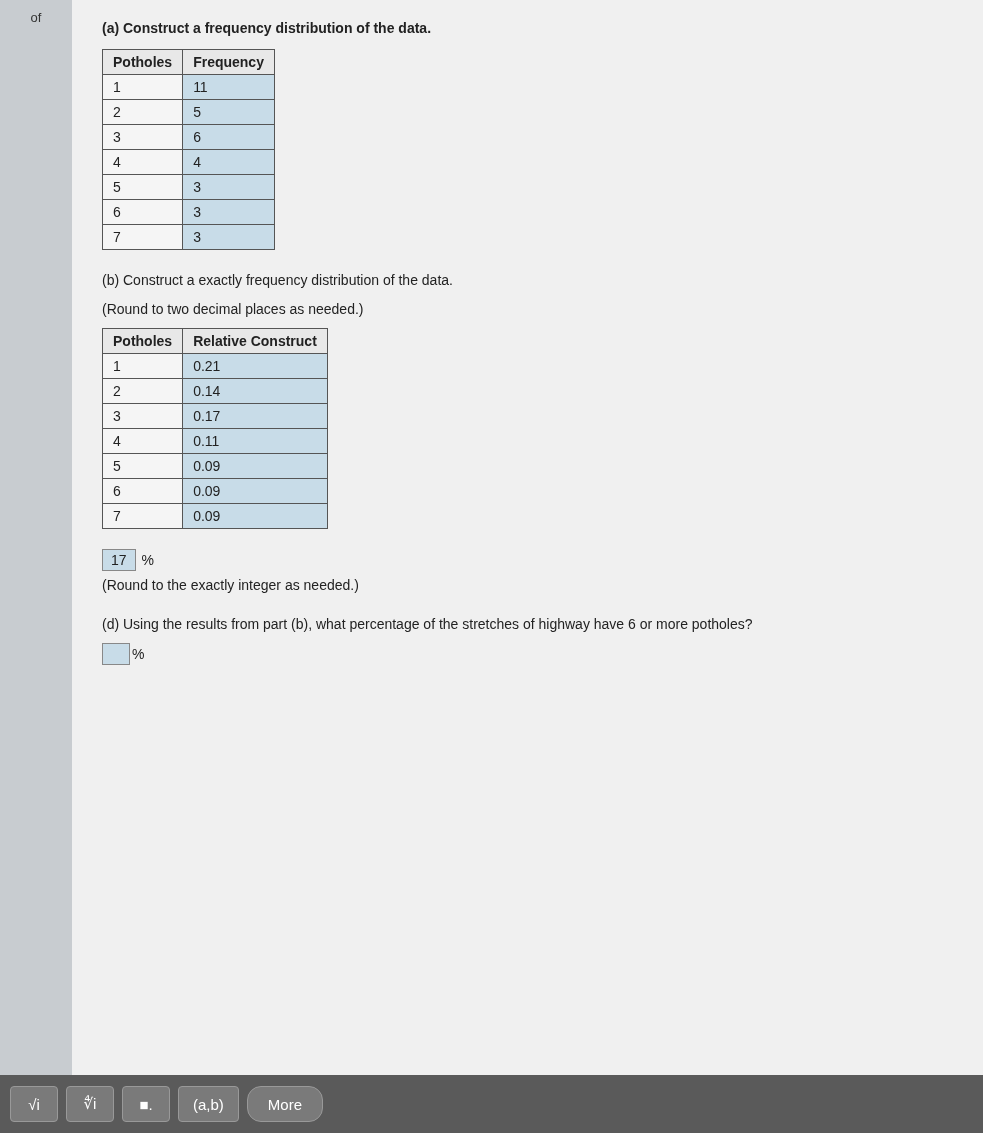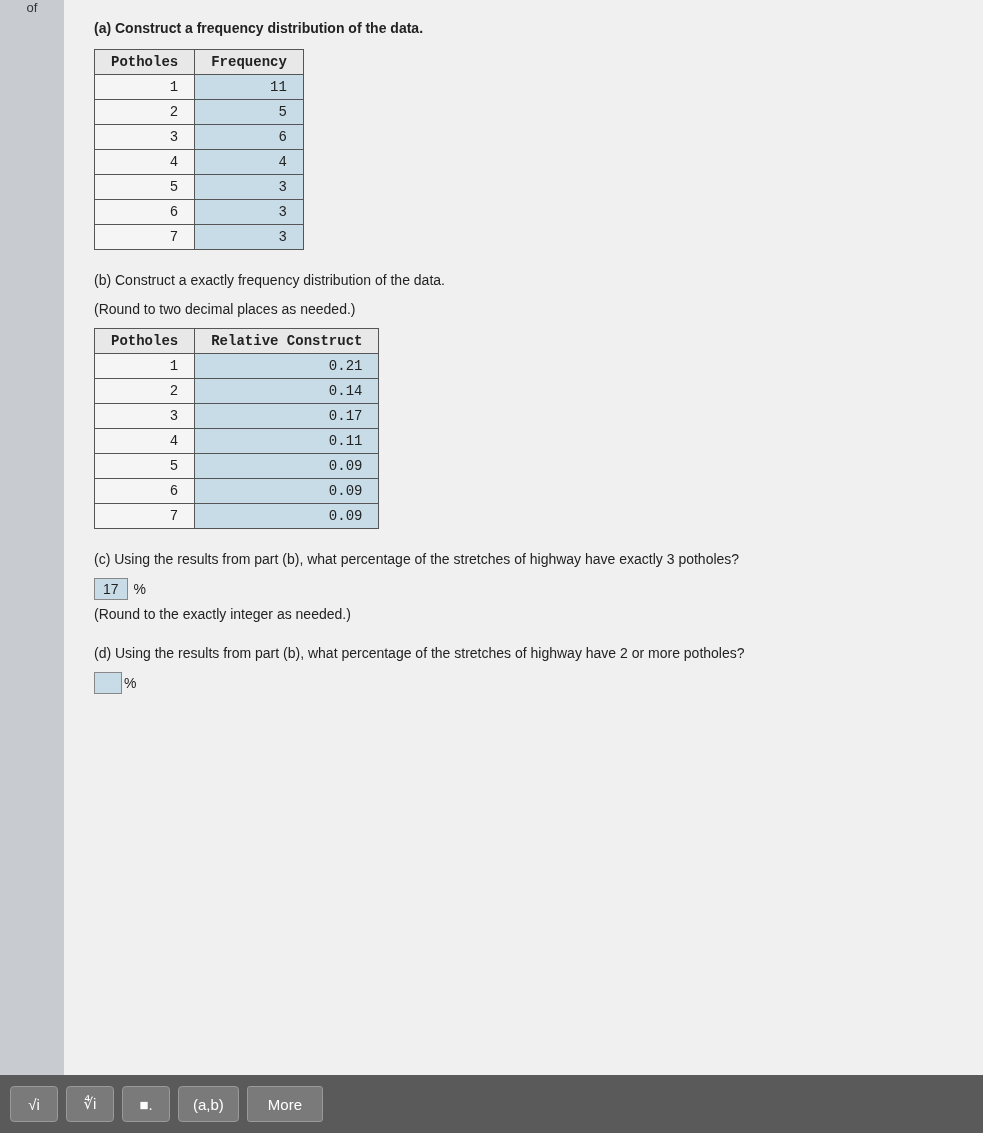--- a/index.html
+++ b/index.html
@@ -6,26 +6,27 @@
     body {
       font-family: Arial, sans-serif;
       font-size: 14px;
       background: #d0d4d8;
       width: 983px;
       min-height: 1133px;
       display: flex;
     }
 
     .left-sidebar {
-      width: 64px;
+      width: 72px;
       background: #c8ccd0;
       min-height: 1133px;
       display: flex;
       flex-direction: column;
       align-items: center;
+      padding-top: 10px;
     }
 
     .left-sidebar-text {
       font-size: 13px;
       color: #333;
       writing-mode: horizontal-tb;
     }
 
     .main-content {
       flex: 1;
@@ -42,25 +43,24 @@
       margin-bottom: 13px;
     }
 
     
     .data-table {
       border-collapse: collapse;
       margin-bottom: 20px;
     }
     .data-table th, .data-table td {
       border: 1px solid #555;
-      padding: 4px 16px;
-      text-align: right;
-      font-size: 14px;
-      color: #222;
-      font-family: Liberation Mono, monospace;
+      padding: 4px 10px;
+      text-align: left;
+      font-size: 14px;
+      color: #222;
     }
     .data-table th {
       background: #e8e8e8;
       font-weight: bold;
     }
     .data-table td:first-child {
       background: #f5f5f5;
     }
     .input-cell {
       background: #c8dce8 !important;
@@ -126,21 +126,21 @@
       display: flex;
       align-items: center;
       justify-content: center;
       min-width: 48px;
       min-height: 36px;
     }
 
     .toolbar-btn-more {
       background: #7a7a7a;
       border: 1px solid #999;
-      border-radius: 3px;
+      border-radius: 14px;
       color: #fff;
       padding: 6px 20px;
       font-size: 15px;
       cursor: pointer;
       min-height: 36px;
     }
 
     .section-part {
       margin-bottom: 18px;
     }
@@ -233,31 +233,30 @@
           </tr>
           <tr>
             <td>7</td>
             <td class="input-cell">0.09</td>
           </tr>
         </tbody>
     </table>
   </div>
 
   <div class="section-part">
-    <div class="instruction-text">(c)  Using the results from part (b), what percentage of the stretches of highway have exactly 3 potholes?</div>
     <div style="margin-top:4px; margin-bottom:4px;">
       <span class="answer-box">17</span>
       <span class="percent-inline">%</span>
     </div>
     <div class="instruction-text">(Round to the exactly integer as needed.)</div>
   </div>
 
   <div class="section-part">
     <div class="instruction-text">
-      <span>(d)  Using the results from part (b), what percentage of the stretches of highway have 2 or more potholes?</span>
+      <span>(d)  Using the results from part (b), what percentage of the stretches of highway have 6 or more potholes?</span>
     </div>
     <div style="margin-top:6px; display:flex; align-items:center; gap:2px;">
       <span class="answer-input">&nbsp;</span>
       <span class="percent-inline">%</span>
     </div>
   </div>
 
 </div>
 
 <div class="bottom-toolbar">

